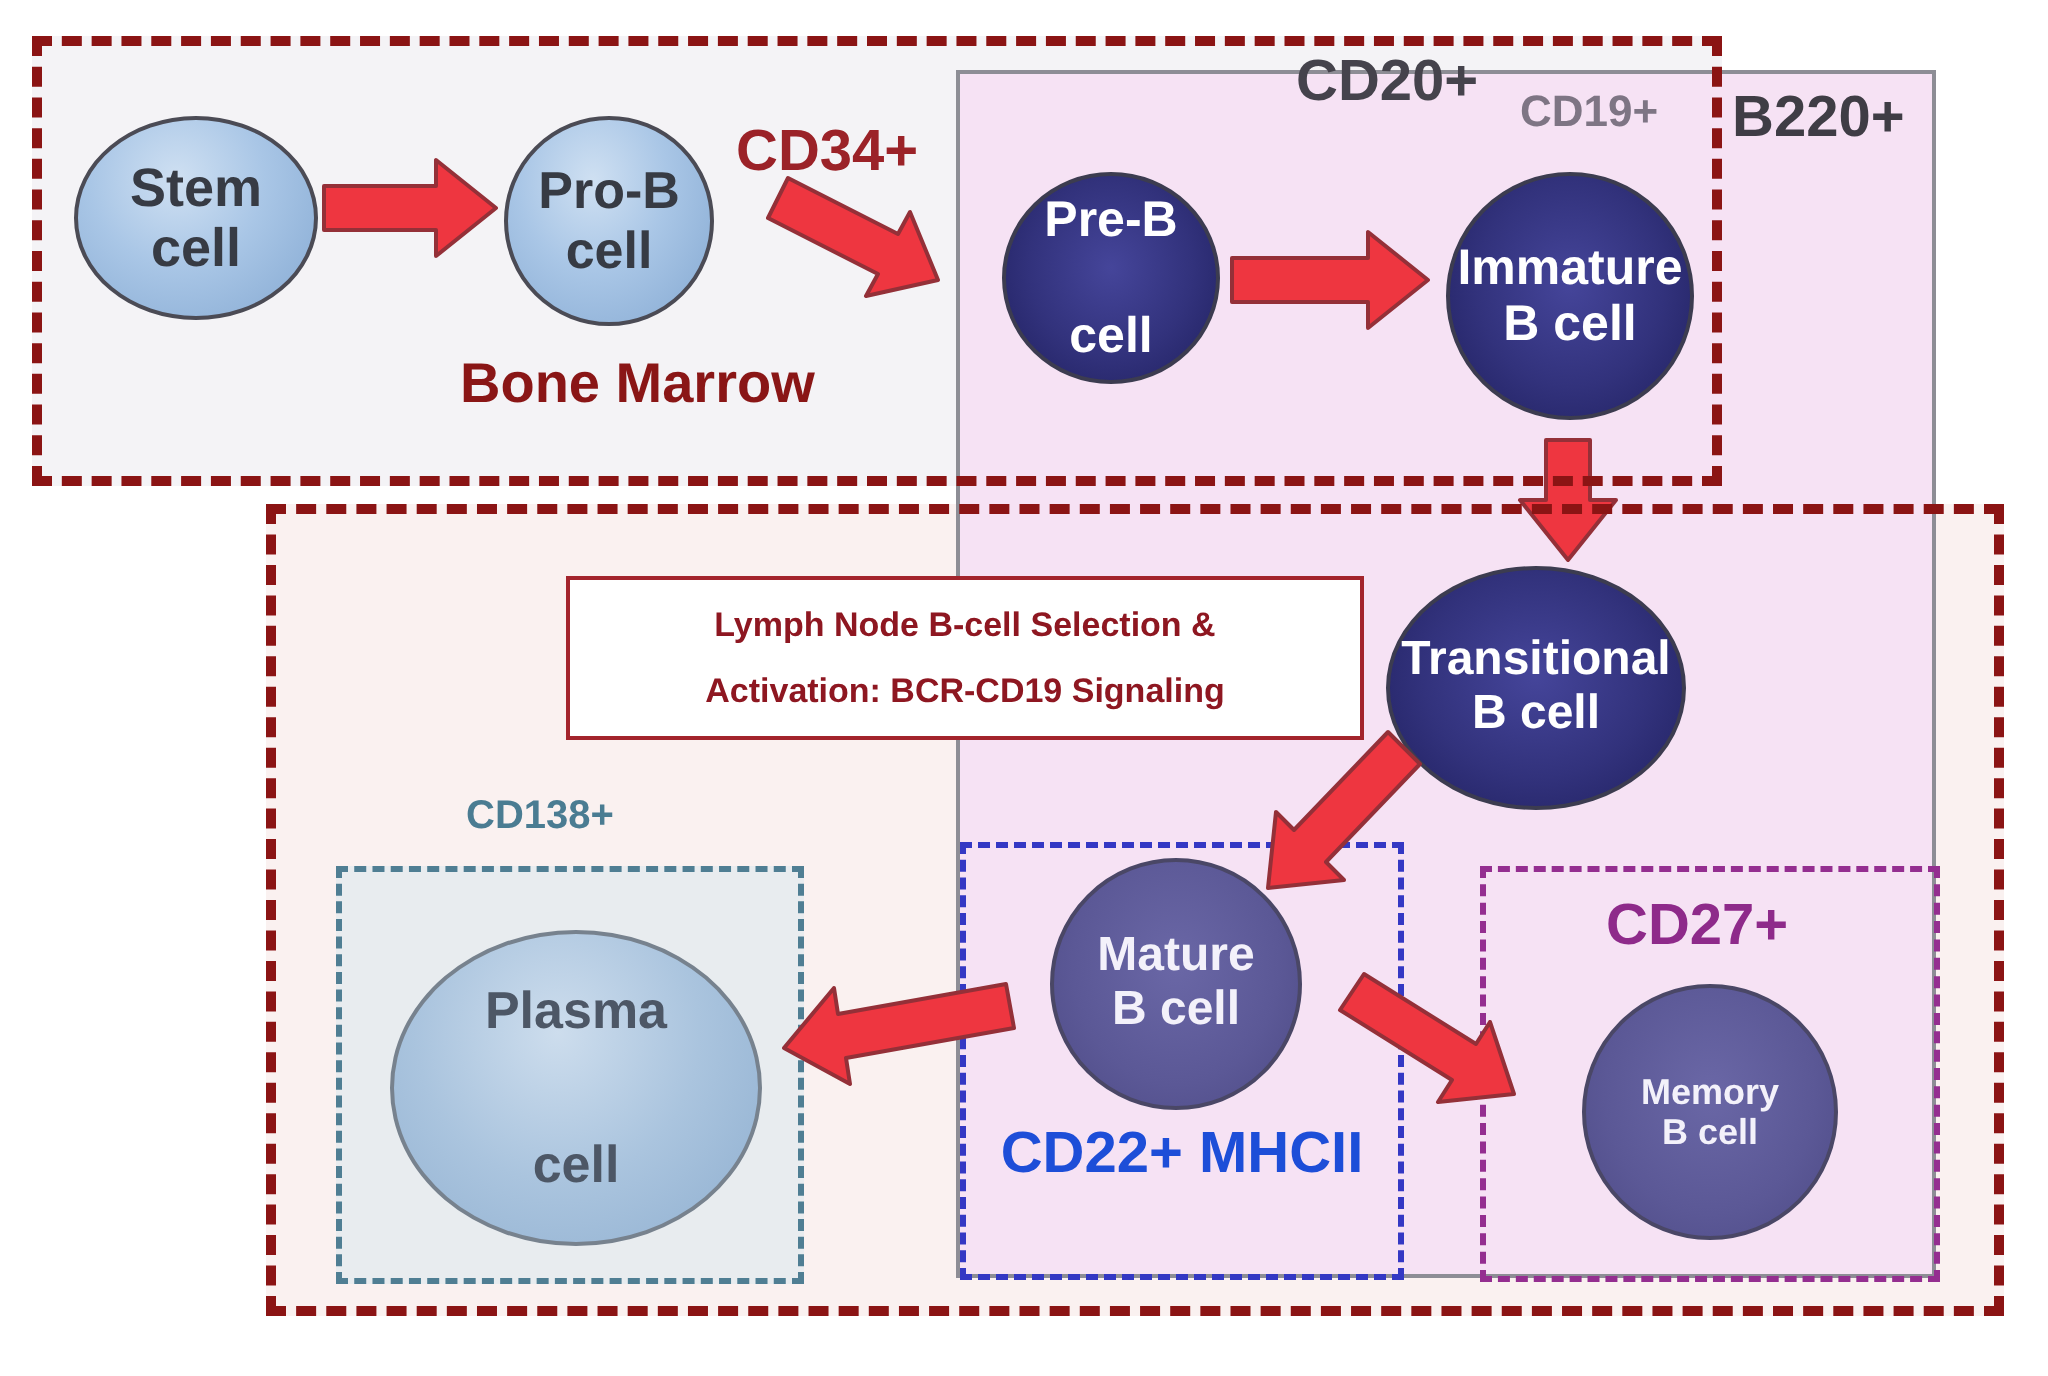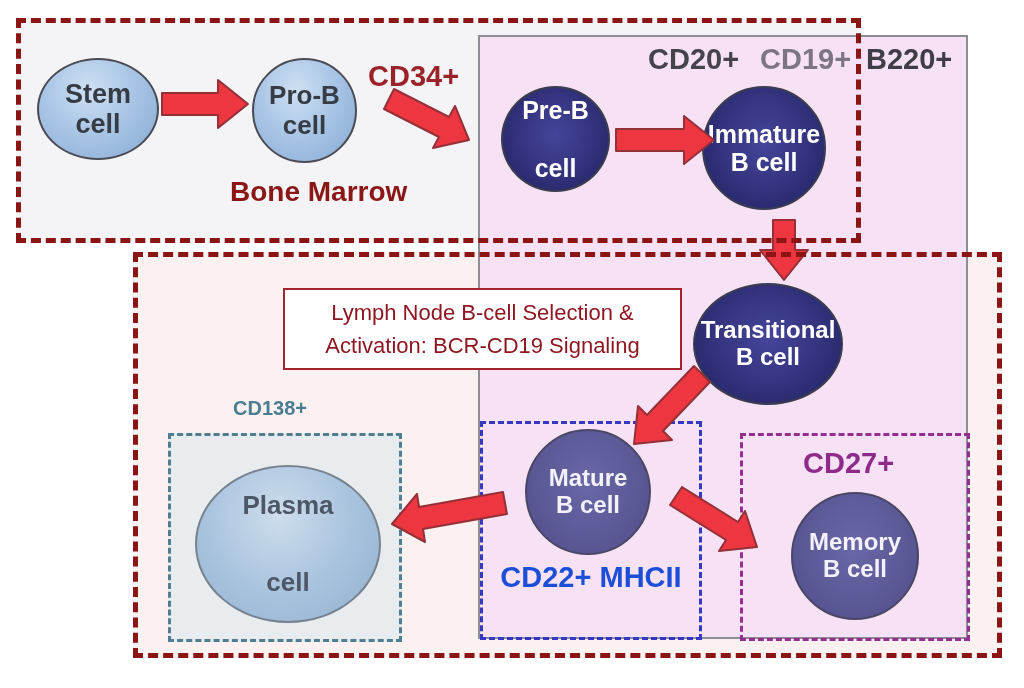--- a/index.html
+++ b/index.html
@@ -27,40 +27,40 @@
         border:2px solid #4b4b55;color:#373b44;}
   .cell-navy{background:radial-gradient(ellipse at 50% 45%, #45459a 0%, #32327c 55%, #1f1f5e 100%);
         border:2px solid #3c3c50;color:#ffffff;}
   .cell-slate{background:radial-gradient(ellipse at 50% 42%, #6a67a6 0%, #5b5896 60%, #4d4a85 100%);
         border:2px solid #4a4766;color:#f3f1fa;}
   .cell-plasma{background:radial-gradient(ellipse at 45% 32%, #cddded 0%, #aac4de 50%, #8fafd0 100%);
         border:2px solid #77828e;color:#4d5766;}
   .stem{left:37px;top:58px;width:122px;height:102px;font-size:27px;}
   .prob{left:252px;top:58px;width:105px;height:105px;font-size:26px;}
   .preb{left:501px;top:86px;width:109px;height:106px;font-size:25px;gap:30px;}
-  .immature{left:702px;top:86px;width:124px;height:124px;font-size:25px;}
+  .immature{left:723px;top:86px;width:124px;height:124px;font-size:25px;}
   .transitional{left:693px;top:283px;width:150px;height:122px;font-size:24px;}
   .mature{left:525px;top:429px;width:126px;height:126px;font-size:24px;}
-  .memory{left:791px;top:492px;width:128px;height:128px;font-size:24px;}
+  .memory{left:791px;top:492px;width:128px;height:128px;font-size:18px;}
   .plasma{left:195px;top:465px;width:186px;height:158px;font-size:26px;gap:48px;}
   
   .marker{font-weight:bold;z-index:45;white-space:nowrap;}
   .cd34{left:368px;top:60px;font-size:29px;color:#9b2228;}
-  .cd20{left:648px;top:43px;font-size:29px;color:#45434c;}
-  .cd19{left:760px;top:43px;font-size:29px;color:#7e7584;}
+  .cd20{left:648px;top:25px;font-size:29px;color:#45434c;}
+  .cd19{left:760px;top:43px;font-size:22px;color:#7e7584;}
   .b220{left:866px;top:43px;font-size:29px;color:#3f3d45;}
   .bm-label{left:230px;top:176px;font-size:28px;color:#8a1616;z-index:25;}
   .cd138{left:233px;top:397px;font-size:20px;color:#4a7c92;}
   .cd27{left:803px;top:447px;font-size:29px;color:#8e2a8a;}
   .mature-markers{left:480px;top:559px;width:222px;text-align:center;font-size:29px;line-height:37px;
         font-weight:bold;color:#1d4ed8;z-index:25;}
   
   .ln-title{left:283px;top:288px;width:399px;height:82px;background:#ffffff;border:2px solid #a3242c;
         box-sizing:border-box;z-index:35;display:flex;flex-direction:column;align-items:center;justify-content:center;
-        font-size:22px;font-weight:normal;color:#8e1721;line-height:33px;white-space:nowrap;}
+        font-size:17px;font-weight:bold;color:#8e1721;line-height:33px;white-space:nowrap;}
   
   .arrow-layer{left:0;top:0;width:1024px;height:688px;z-index:30;pointer-events:none;}
   .arrow-layer polygon{fill:#ee3640;stroke:#943038;stroke-width:2;stroke-linejoin:round;}
 </style>
 </head>
 <body>
 
 <div class="abs bm-fill"></div>
 <div class="abs ln-fill"></div>
 <div class="abs pink-box"></div>

